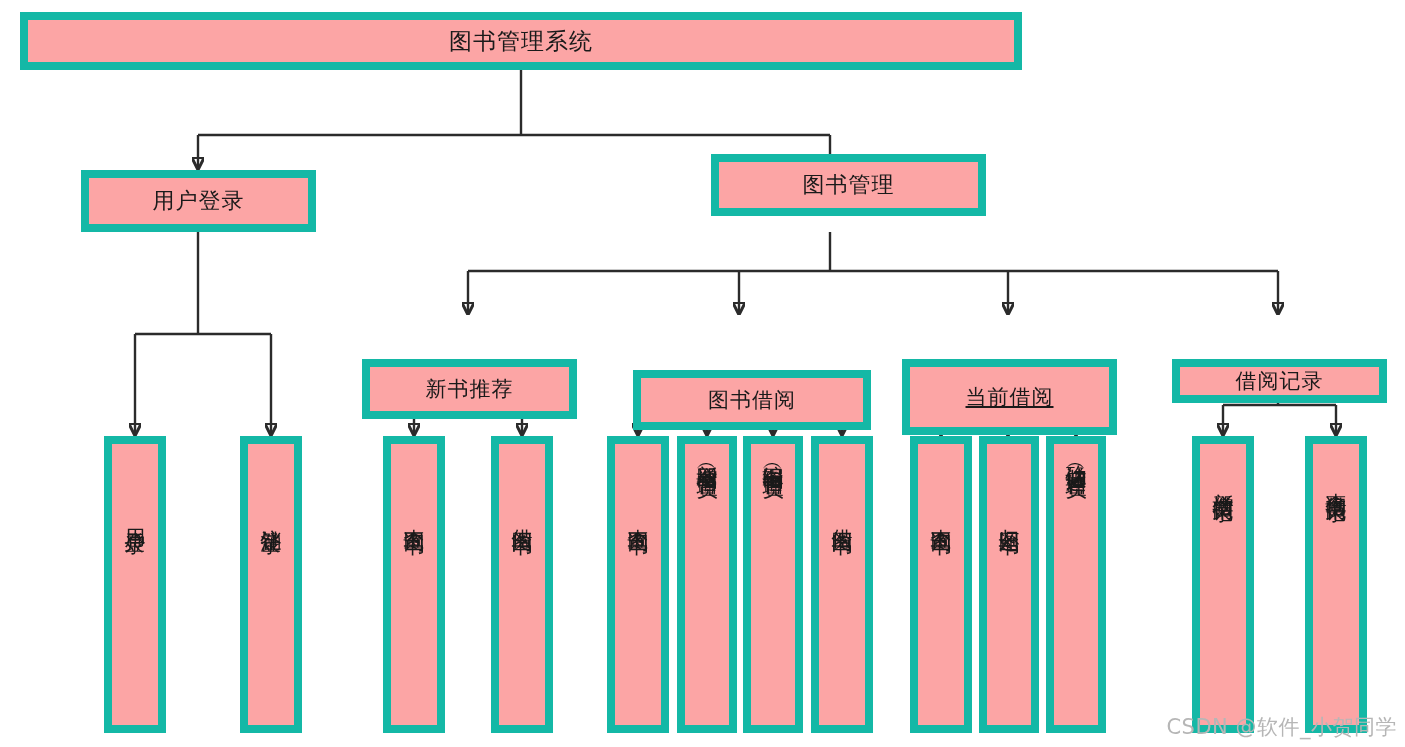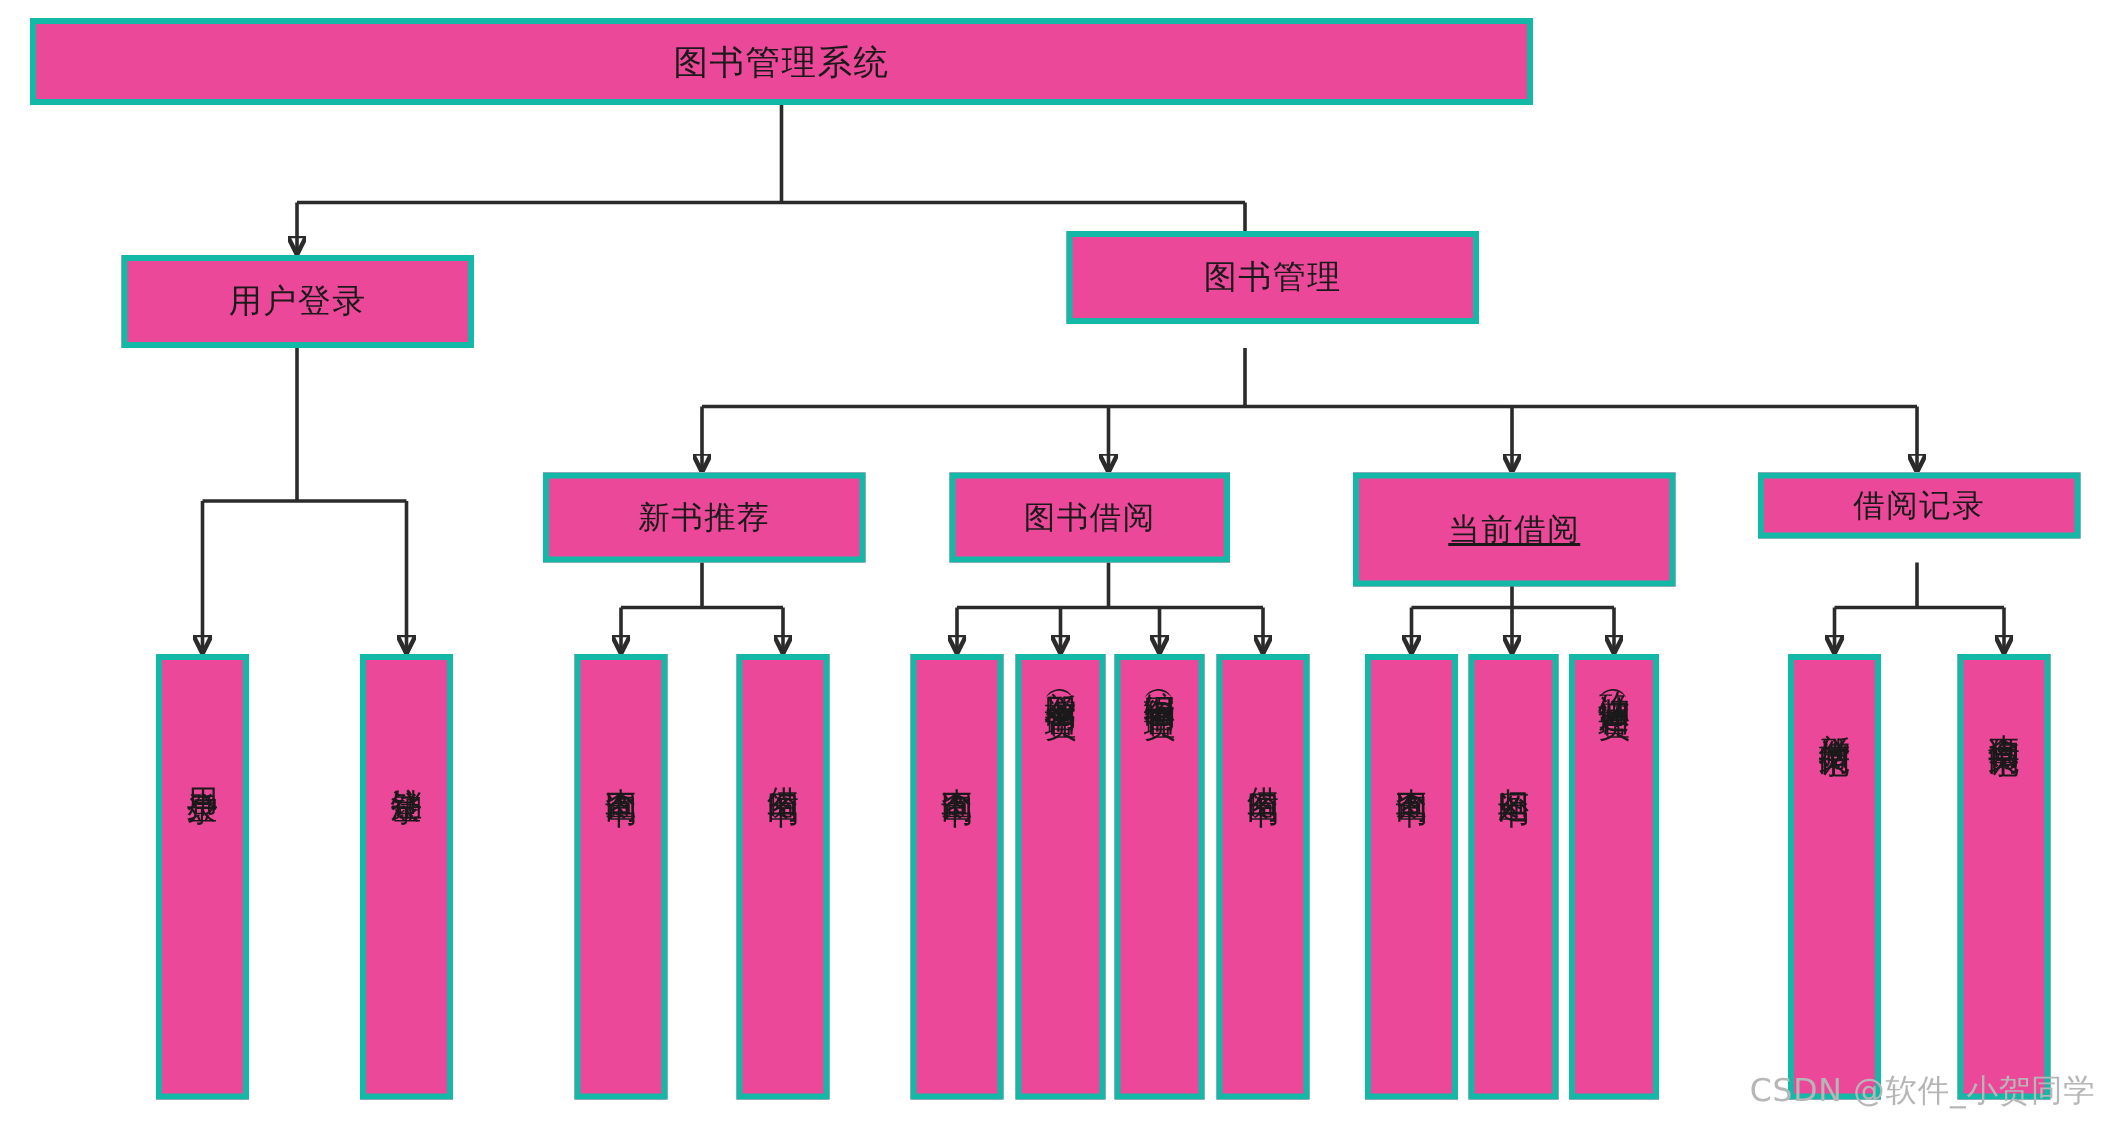--- a/index.html
+++ b/index.html
@@ -17,30 +17,30 @@
   #canvas {
     position: absolute;
     left: 0;
     top: 0;
     width: 1405px;
     height: 747px;
   }
   .node {
     position: absolute;
     box-sizing: border-box;
-    background: #ec4899;
-    border: 4px solid #14b8a6;
+    background: #fca5a5;
+    border: 8px solid #14b8a6;
     display: flex;
     align-items: center;
     justify-content: center;
     color: #1a1a1a;
   }
   .node.level-root { font-size: 23px; }
   .node.level-2 { font-size: 22px; }
-  .node.level-3 { font-size: 21px; }
+  .node.level-3 { font-size: 21px; margin-top: 44px; }
   .node.leaf {
     font-size: 21px;
     align-items: flex-start;
     justify-content: center;
     padding-top: 0;
   }
   .vlabel {
     writing-mode: vertical-rl;
     text-orientation: upright;
     letter-spacing: 2px;
@@ -138,21 +138,21 @@
   <div class="node level-2" style="left:81px; top:170px; width:235px; height:62px;">
     <span class="hlabel">用户登录</span>
   </div>
   <div class="node level-2" style="left:711px; top:154px; width:275px; height:62px;">
     <span class="hlabel">图书管理</span>
   </div>
 
   <div class="node level-3" style="left:362px; top:315px; width:215px; height:60px;">
     <span class="hlabel">新书推荐</span>
   </div>
-  <div class="node level-3" style="left:633px; top:315px; width:187px; height:60px;">
+  <div class="node level-3" style="left:633px; top:326px; width:238px; height:60px;">
     <span class="hlabel">图书借阅</span>
   </div>
   <div class="node level-3" style="left:902px; top:315px; width:215px; height:76px;text-decoration:underline;">
     <span class="hlabel">当前借阅</span>
   </div>
   <div class="node level-3" style="left:1172px; top:315px; width:215px; height:44px;">
     <span class="hlabel">借阅记录</span>
   </div>
 
   <div class="node leaf" style="left:104px; top:436px; width:62px; height:297px;">

